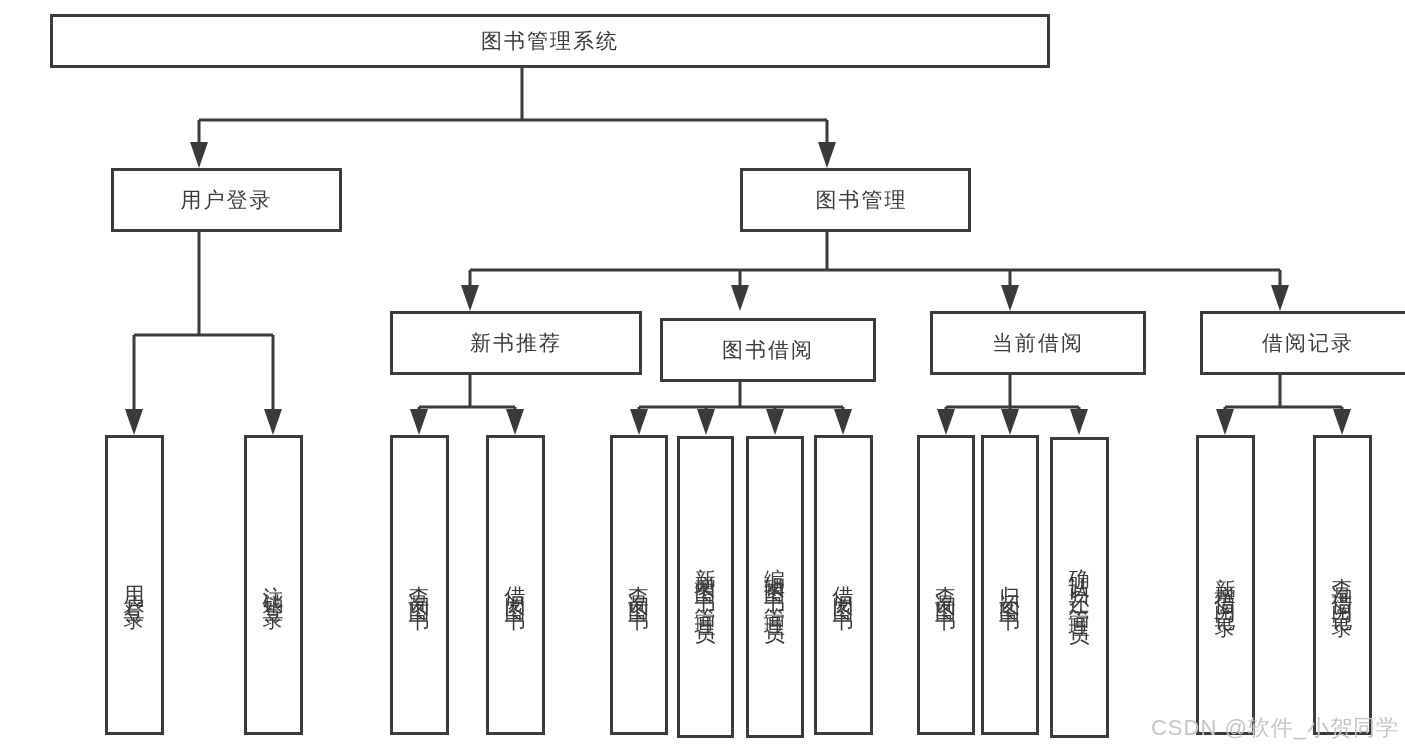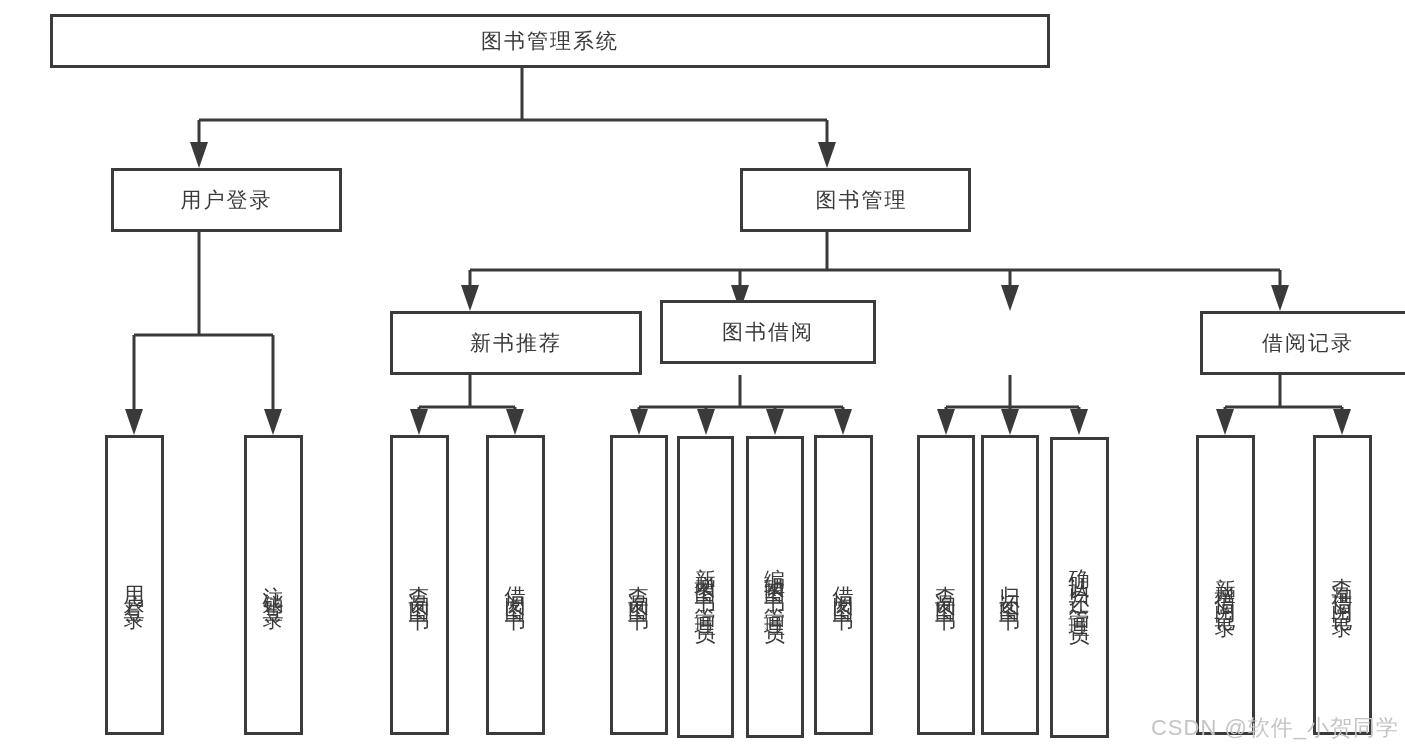--- a/index.html
+++ b/index.html
@@ -115,22 +115,25 @@
   <div class="hbox" style="left:83px; top:168px; width:231px; height:64px;">
     <span class="htext">用户登录</span>
   </div>
   <div class="hbox" style="left:712px; top:168px; width:231px; height:64px;padding-left:12px;">
     <span class="htext">图书管理</span>
   </div>
 
   <div class="hbox" style="left:362px; top:311px; width:252px; height:64px;">
     <span class="htext">新书推荐</span>
   </div>
-  <div class="hbox" style="left:632px; top:300px; width:216px; height:64px;">
+  <div class="hbox" style="left:632px; top:318px; width:216px; height:64px;">
     <span class="htext">图书借阅</span>
+  </div>
+  <div class="hbox" style="left:902px; top:311px; width:216px; height:64px;">
+    <span class="htext">当前借阅</span>
   </div>
   <div class="hbox" style="left:1172px; top:311px; width:216px; height:64px;">
     <span class="htext">借阅记录</span>
   </div>
 
   <div class="vbox" style="left:105px; top:435px; width:59px; height:300px;">
     <span class="vtext">用户登录</span>
   </div>
   <div class="vbox" style="left:244px; top:435px; width:59px; height:300px;">
     <span class="vtext">注销登录</span>

